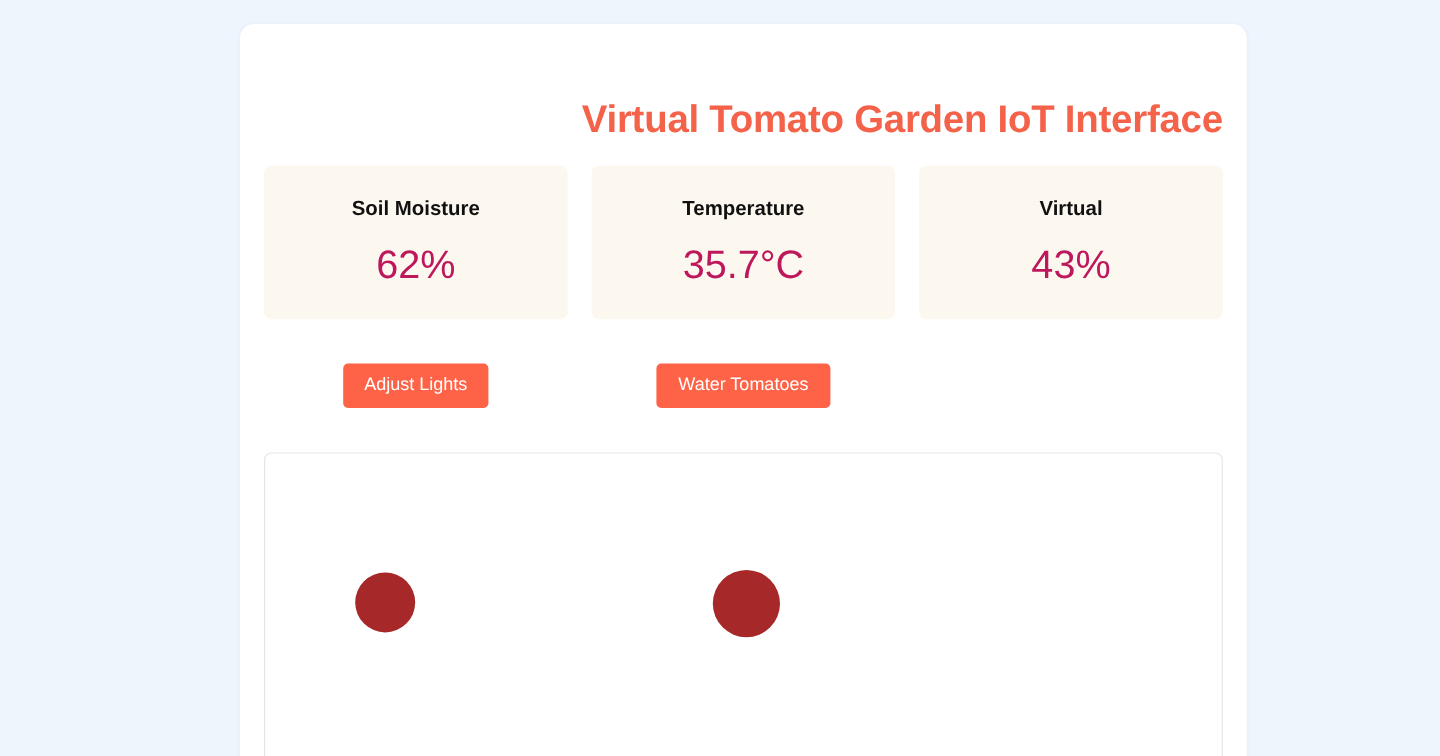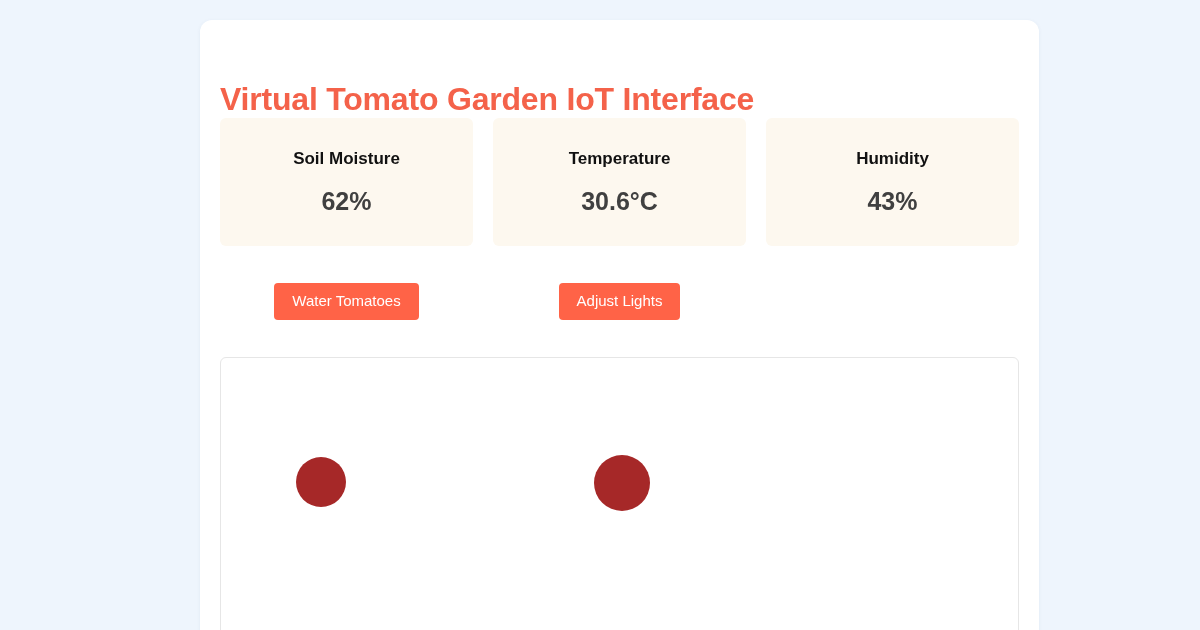--- a/index.html
+++ b/index.html
@@ -23,26 +23,27 @@
     width: 839px;
     height: 700px;
     background: #ffffff;
     border-radius: 12px;
     padding: 20px;
     box-shadow: 0 1px 4px rgba(30, 60, 110, 0.06);
     overflow: hidden;
   }
 
   #page-title {
-    text-align: left;
+    text-align: right;
     font-size: 32px;
     font-weight: bold;
     color: #f4624a;
     letter-spacing: -0.2px;
     margin-top: 40px;
+    margin-bottom: 20px;
     line-height: 1.2;
   }
 
   #stat-grid {
     display: grid;
     grid-template-columns: repeat(3, 1fr);
     gap: 20px;
   }
 
   .stat-card {
@@ -57,23 +58,23 @@
   }
 
   .stat-label {
     font-size: 17px;
     font-weight: bold;
     color: #111111;
     line-height: 1.2;
   }
 
   .stat-value {
-    font-size: 25px;
-    font-weight: bold;
-    color: #404040;
+    font-size: 33px;
+    font-weight: normal;
+    color: #be185d;
     line-height: 1.2;
   }
 
   #action-grid {
     display: grid;
     grid-template-columns: repeat(3, 1fr);
     gap: 20px;
     margin-top: 37px;
   }
 
@@ -120,39 +121,39 @@
 
   <div id="stat-grid">
 
     <div class="stat-card">
       <div class="stat-label">Soil Moisture</div>
       <div class="stat-value">62%</div>
     </div>
 
     <div class="stat-card">
       <div class="stat-label">Temperature</div>
-      <div class="stat-value">30.6°C</div>
+      <div class="stat-value">35.7°C</div>
     </div>
 
 
     <div class="stat-card">
-      <div class="stat-label">Humidity</div>
+      <div class="stat-label">Virtual</div>
       <div class="stat-value">43%</div>
     </div>
 
   </div>
 
   <div id="action-grid">
 
     <div class="action-cell">
-      <button class="action-button">Water Tomatoes</button>
+      <button class="action-button">Adjust Lights</button>
     </div>
 
     <div class="action-cell">
-      <button class="action-button">Adjust Lights</button>
+      <button class="action-button">Water Tomatoes</button>
     </div>
 
 
   </div>
 
   <div id="garden-panel">
 
   <div class="tomato" style="left: 75px; top: 99px; width: 50px; height: 50px; background: rgb(166, 40, 40);"></div>
       <div class="tomato" style="left: 373px; top: 97px; width: 56px; height: 56px; background: rgb(166, 40, 40);"></div>
     </div>

